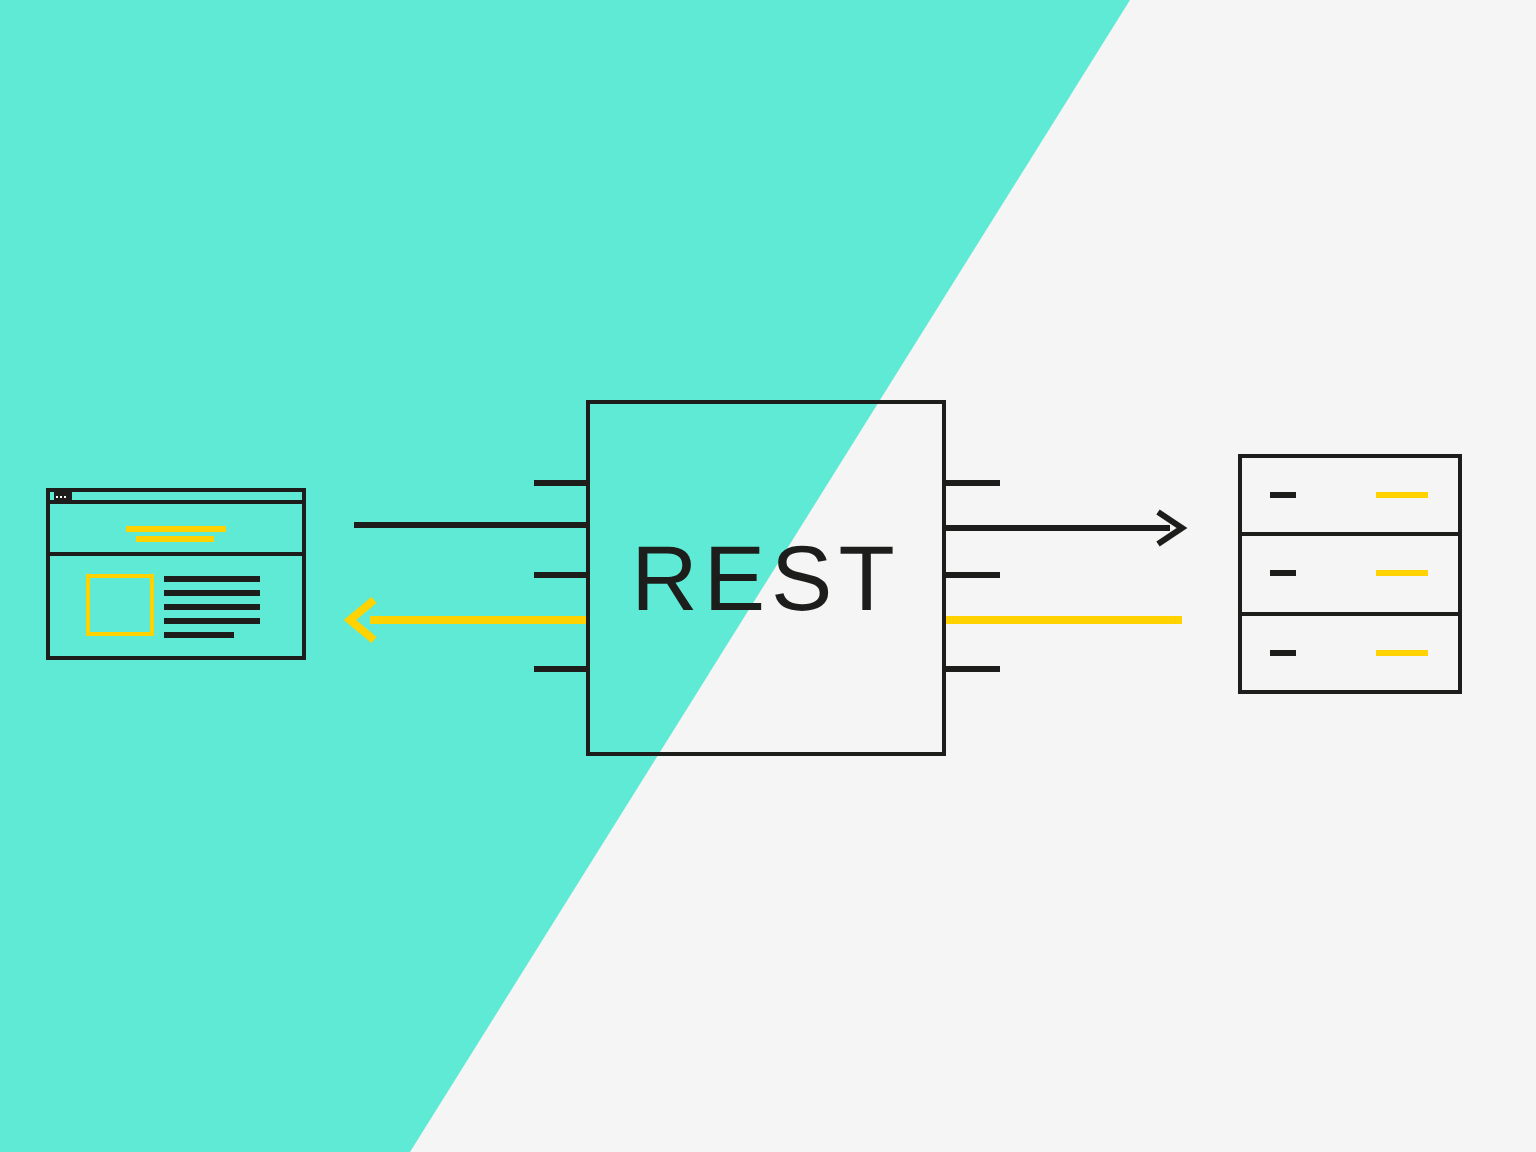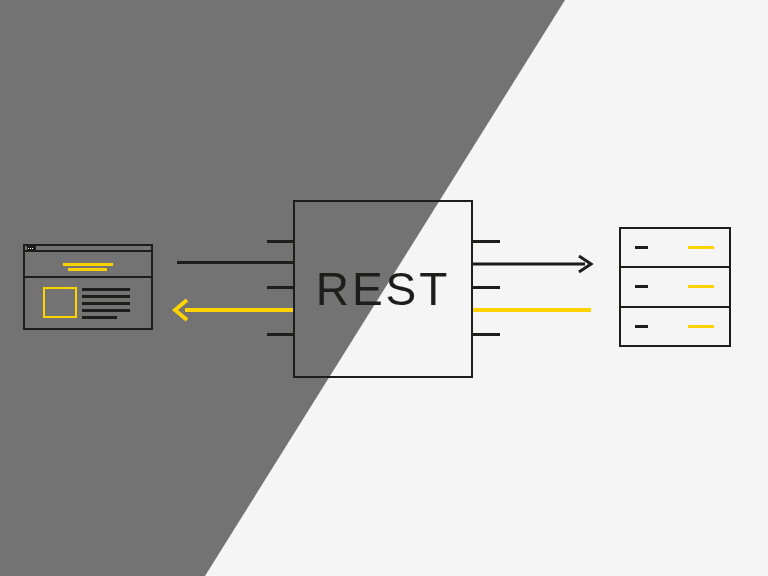--- a/index.html
+++ b/index.html
@@ -1,16 +1,16 @@
 <!DOCTYPE html>
 <html><head>
 <meta charset="utf-8">
 <style>
   html,body{margin:0;padding:0;background:#fff;font-family:"Liberation Sans",sans-serif;}
-  .canvas{position:relative;width:768px;height:576px;background:#737373;overflow:hidden;text-decoration:underline;}
+  .canvas{position:relative;width:768px;height:576px;background:#5eead4;overflow:hidden;text-decoration:underline;}
 
   
   .bg-diagonal{position:absolute;inset:0;background:#f5f5f5;
     clip-path:polygon(565px 0,768px 0,768px 576px,205px 576px);}
 
   
   .browser{position:absolute;left:23px;top:244px;width:130px;height:86px;
     border:2px solid #1d1d1b;box-sizing:border-box;background:transparent;}
   .browser-titlebar{position:relative;height:4px;border-bottom:2px solid #1d1d1b;}
   .window-controls{position:absolute;left:2px;top:0;width:9px;height:4px;background:#1d1d1b;}

